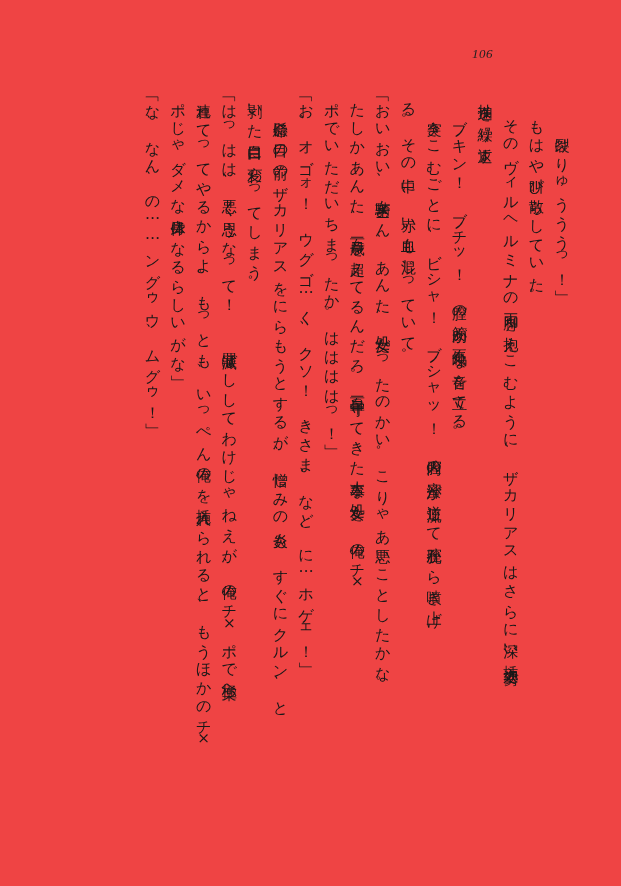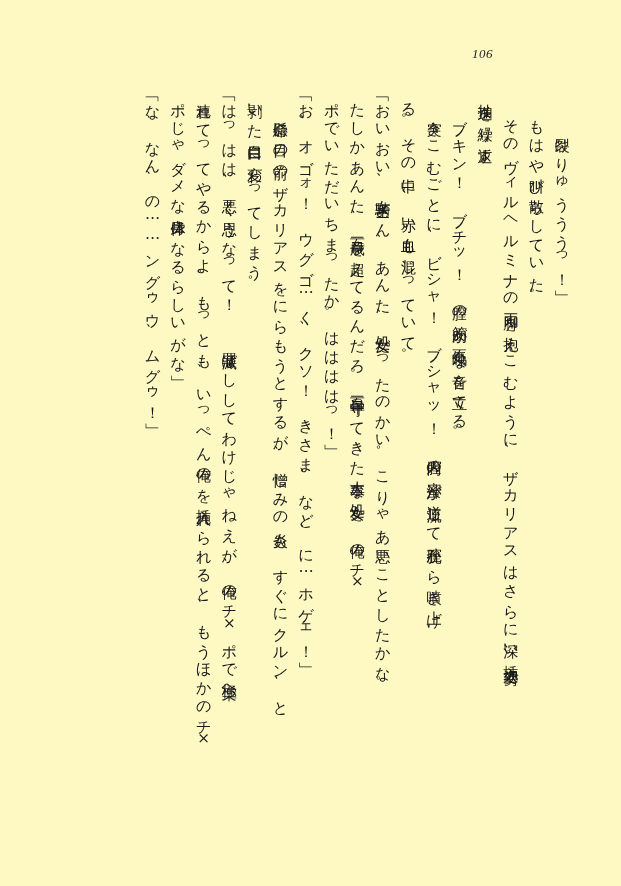--- a/index.html
+++ b/index.html
@@ -4,21 +4,21 @@
 <style>
   html, body {
     margin: 0;
     padding: 0;
     background: #ffffff;
   }
   .page {
     position: relative;
     width: 621px;
     height: 886px;
-    background: #fef9c3;
+    background: #ef4444;
     overflow: hidden;
     font-family: "Liberation Serif", "DejaVu Serif", serif;
     color: #1a1a1a;
   }
   .page-number {
     position: absolute;
     top: 46px;
     right: 128px;
     font-size: 13px;
     font-style: italic;

